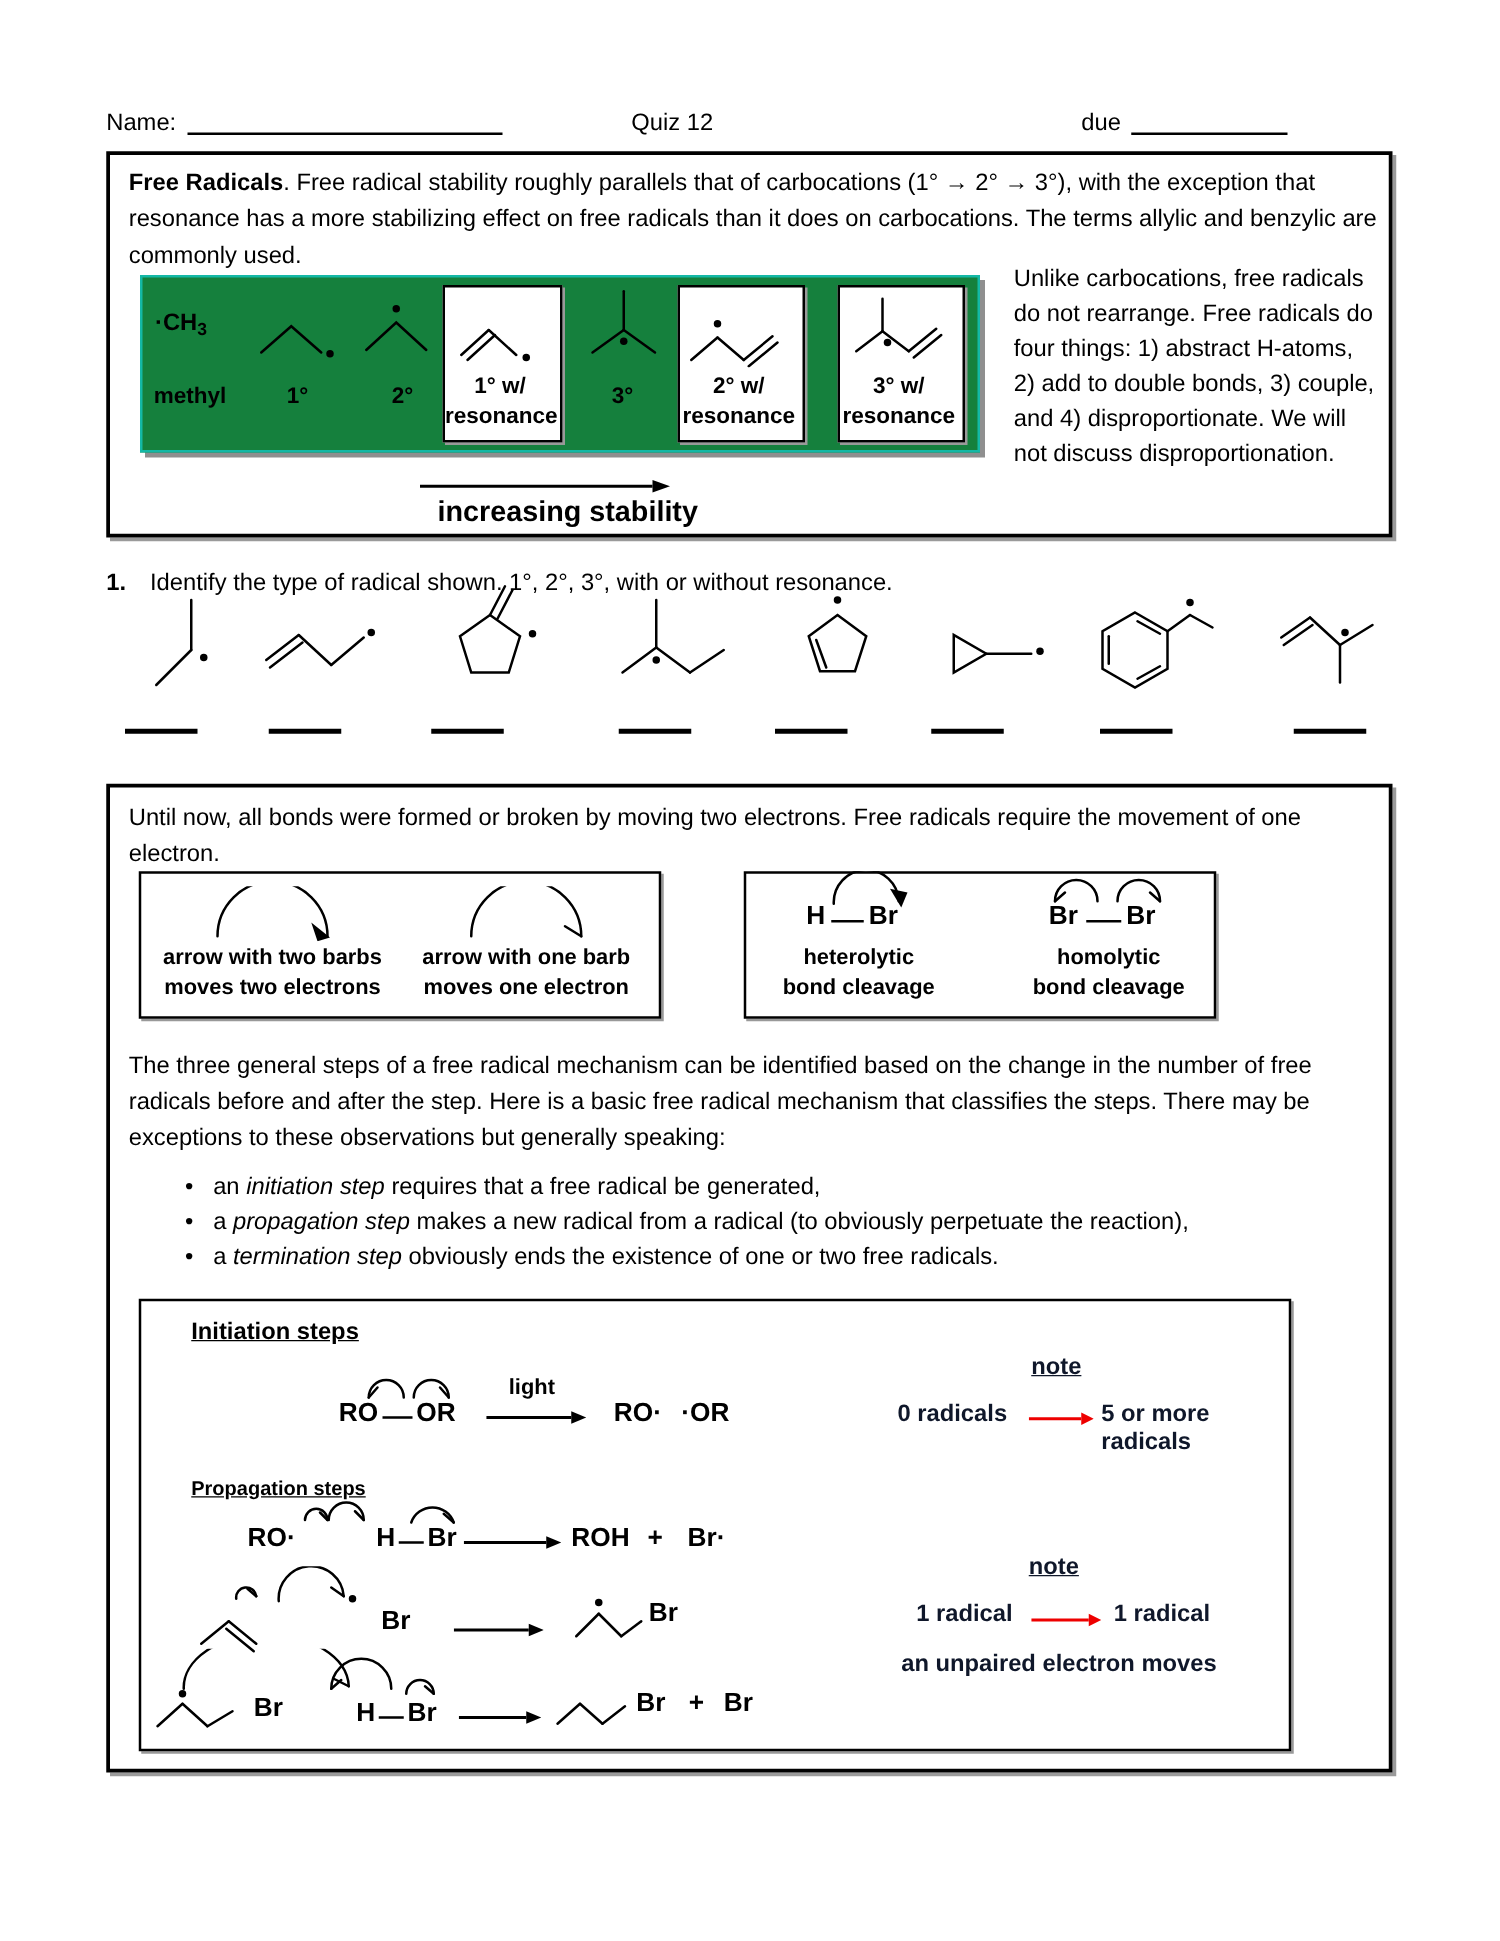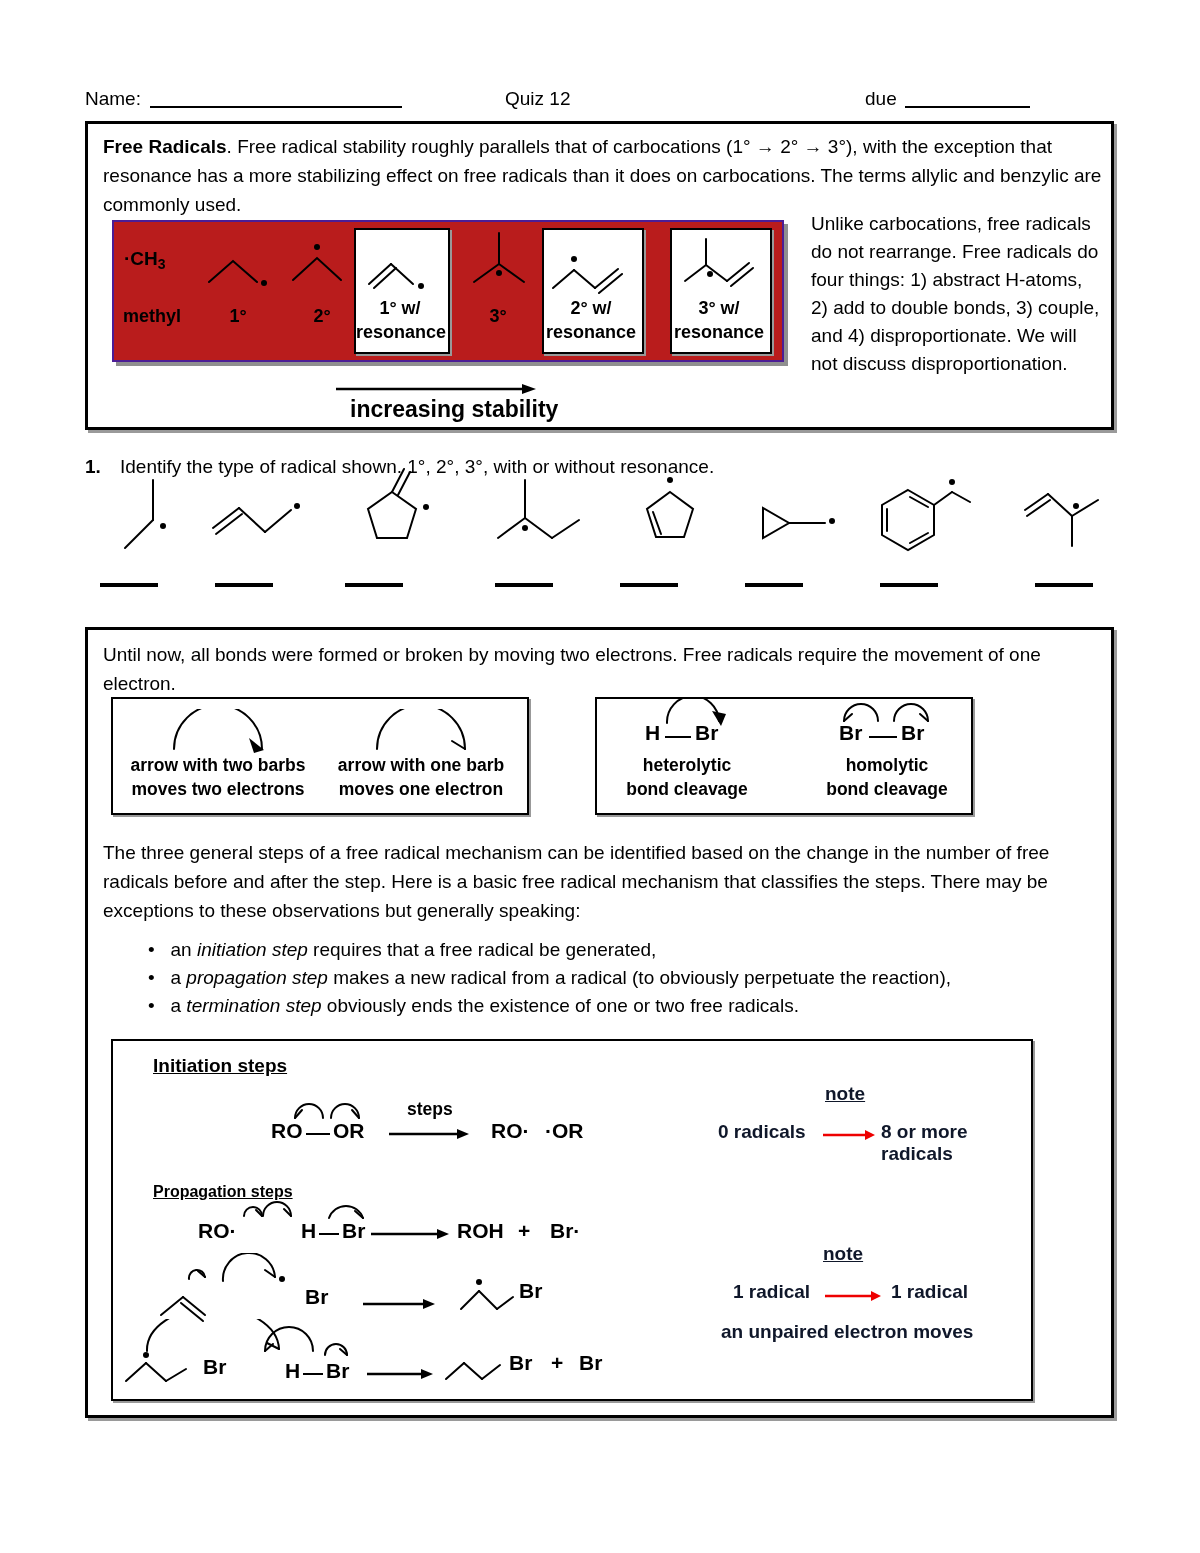--- a/index.html
+++ b/index.html
@@ -5,21 +5,21 @@
   html,body{margin:0;padding:0;background:#ffffff;}
   .page{position:relative;width:1200px;height:1553px;background:#fff;color:#000;
         font-family:"Liberation Serif",serif;overflow:hidden;}
   .abs{position:absolute;}
   .serif{font-family:Liberation Sans, sans-serif;font-size:19px;line-height:29px;}
   .chem{font-family:"Liberation Sans",sans-serif;font-weight:bold;font-size:21px;}
   .lbl{font-family:"Liberation Sans",sans-serif;font-weight:bold;font-size:18px;}
   .lbl-s{font-family:"Liberation Sans",sans-serif;font-weight:bold;font-size:17.5px;}
   .ctr{text-align:center;}
   .box{border:3px solid #000;box-shadow:3px 3px 0 #9a9a9a;background:#fff;}
-  .ibox{border:2px solid #4c1d95;box-shadow:4px 4px 0 #8f8f8f;background:#b91c1c;}
+  .ibox{border:2px solid #14b8a6;box-shadow:4px 4px 0 #8f8f8f;background:#15803d;}
   .sbox{border:2px solid #000;box-shadow:2px 2px 0 #999;background:#fff;}
   .rule{height:0;border-bottom:2px solid #000;}
   .blank{height:0;border-bottom:4px solid #000;width:58px;}
   .bond{position:absolute;height:0;border-top:2.5px solid #000;}
   .und{text-decoration:underline;}
   .red{color:#0f172a;}
   .it{font-style:italic;}
   svg{display:block;}
   .st line,.st polyline,.st polygon.o,.st path{stroke:#000;stroke-width:2;fill:none;stroke-linecap:round;}
   .st polygon.f{fill:#000;stroke:none;}
@@ -241,35 +241,35 @@
 
       <svg class="abs st" style="left:172px;top:48px;" width="84" height="32">
         <path d="M10,29 A14,14 0 0 1 38,29"></path>
           <line x1="10" y1="29" x2="17" y2="21"></line>
         <path d="M46,29 A14,14 0 0 1 74,29"></path>
           <line x1="74" y1="29" x2="67" y2="21"></line>
       </svg>
       <span class="abs chem" style="left:158px;top:78px;">RO</span>
       <div class="bond" style="left:193px;top:92px;width:24px;"></div>
       <span class="abs chem" style="left:220px;top:78px;">OR</span>
-      <span class="abs lbl-s" style="left:294px;top:58px;">steps</span>
+      <span class="abs lbl-s" style="left:294px;top:58px;">light</span>
       <svg class="abs ar" style="left:276px;top:86px;" width="80" height="14">
         <line x1="0" y1="7" x2="68" y2="7"></line>
           <polygon points="68,2 80,7 68,12"></polygon>
       </svg>
       <span class="abs chem" style="left:378px;top:78px;">RO·</span>
       <span class="abs chem" style="left:432px;top:78px;">·OR</span>
 
       <div class="abs lbl red und" style="left:712px;top:42px;font-size:19px;">note</div>
       <span class="abs lbl red" style="left:605px;top:80px;font-size:19px;">0 radicals</span>
       <svg class="abs rar" style="left:710px;top:88px;" width="52" height="12">
         <line x1="0" y1="6" x2="42" y2="6"></line>
           <polygon points="42,1 52,6 42,11"></polygon>
       </svg>
-      <span class="abs lbl red" style="left:768px;top:80px;font-size:19px;">8 or more radicals</span>
+      <span class="abs lbl red" style="left:768px;top:80px;font-size:19px;">5 or more radicals</span>
 
       <div class="abs lbl und" style="left:40px;top:142px;font-size:16px;">Propagation steps</div>
 
       <span class="abs chem" style="left:85px;top:178px;">RO·</span>
       <svg class="abs st" style="left:128px;top:160px;" width="24" height="18">
         <path d="M3,15 A9,9 0 0 1 21,15"></path>
           <line x1="21" y1="15" x2="15" y2="9"></line>
       </svg>
       <svg class="abs st" style="left:146px;top:156px;" width="36" height="22">
         <path d="M4,19 A14,14 0 0 1 32,19"></path>

